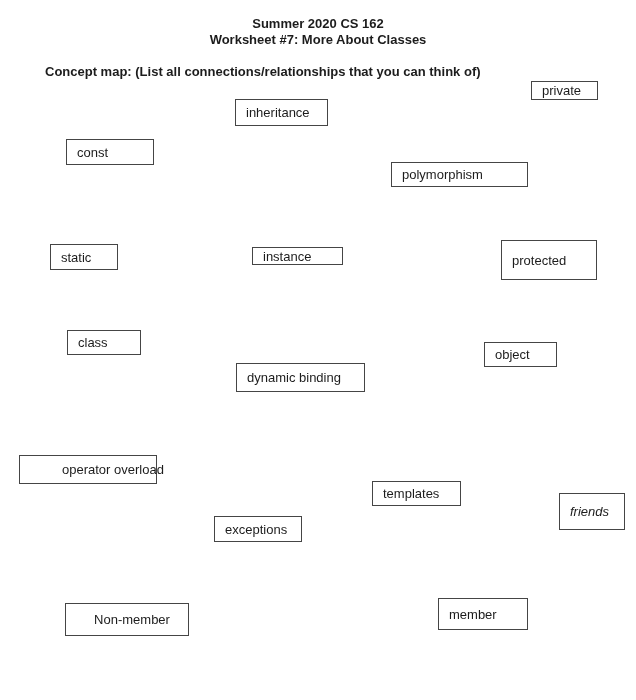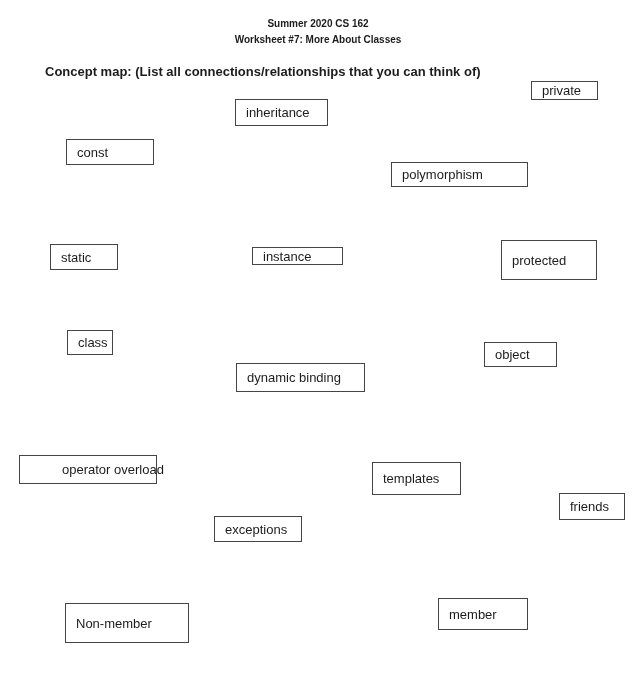--- a/index.html
+++ b/index.html
@@ -17,21 +17,21 @@
     font-family:"Liberation Sans","DejaVu Sans",sans-serif;
     color:var(--ink);
     overflow:hidden;
   }
   .doc-title{
     position:absolute;
     top:16px;
     left:0;
     width:636px;
     text-align:center;
-    font-size:10px;
+    font-size:13px;
     font-weight:bold;
     line-height:16px;
   }
   .prompt{
     position:absolute;
     left:45px;
     top:64px;
     font-size:13px;
     font-weight:bold;
   }
@@ -81,49 +81,49 @@
   </div>
 
   <div class="cbox" style="left:252px;top:247px;width:91px;height:18px;">
     <span>instance</span>
   </div>
 
   <div class="cbox" style="left:501px;top:240px;width:96px;height:40px;">
     <span>protected</span>
   </div>
 
-  <div class="cbox" style="left:67px;top:330px;width:46px;height:25px;">
+  <div class="cbox" style="left:67px;top:330px;width:74px;height:25px;">
     <span>class</span>
   </div>
 
   <div class="cbox" style="left:484px;top:342px;width:73px;height:25px;">
     <span>object</span>
   </div>
 
   <div class="cbox" style="left:236px;top:363px;width:129px;height:29px;">
     <span>dynamic binding</span>
   </div>
 
   <div class="cbox" style="left:19px;top:455px;width:138px;height:29px;padding-left:42px;">
     <span>operator overload</span>
   </div>
 
-  <div class="cbox" style="left:372px;top:462px;width:89px;height:33px;">
+  <div class="cbox" style="left:372px;top:481px;width:89px;height:25px;">
     <span>templates</span>
   </div>
 
-  <div class="cbox" style="left:559px;top:493px;width:66px;height:27px;">
+  <div class="cbox" style="left:559px;top:493px;width:66px;height:37px;font-style:italic;">
     <span>friends</span>
   </div>
 
   <div class="cbox" style="left:214px;top:516px;width:88px;height:26px;">
     <span>exceptions</span>
   </div>
 
-  <div class="cbox" style="left:65px;top:603px;width:124px;height:40px;">
+  <div class="cbox" style="left:65px;top:603px;width:124px;height:33px;justify-content:center;">
     <span>Non-member</span>
   </div>
 
   <div class="cbox" style="left:438px;top:598px;width:90px;height:32px;">
     <span>member</span>
   </div>
 
 </div>
 
 </body></html>

